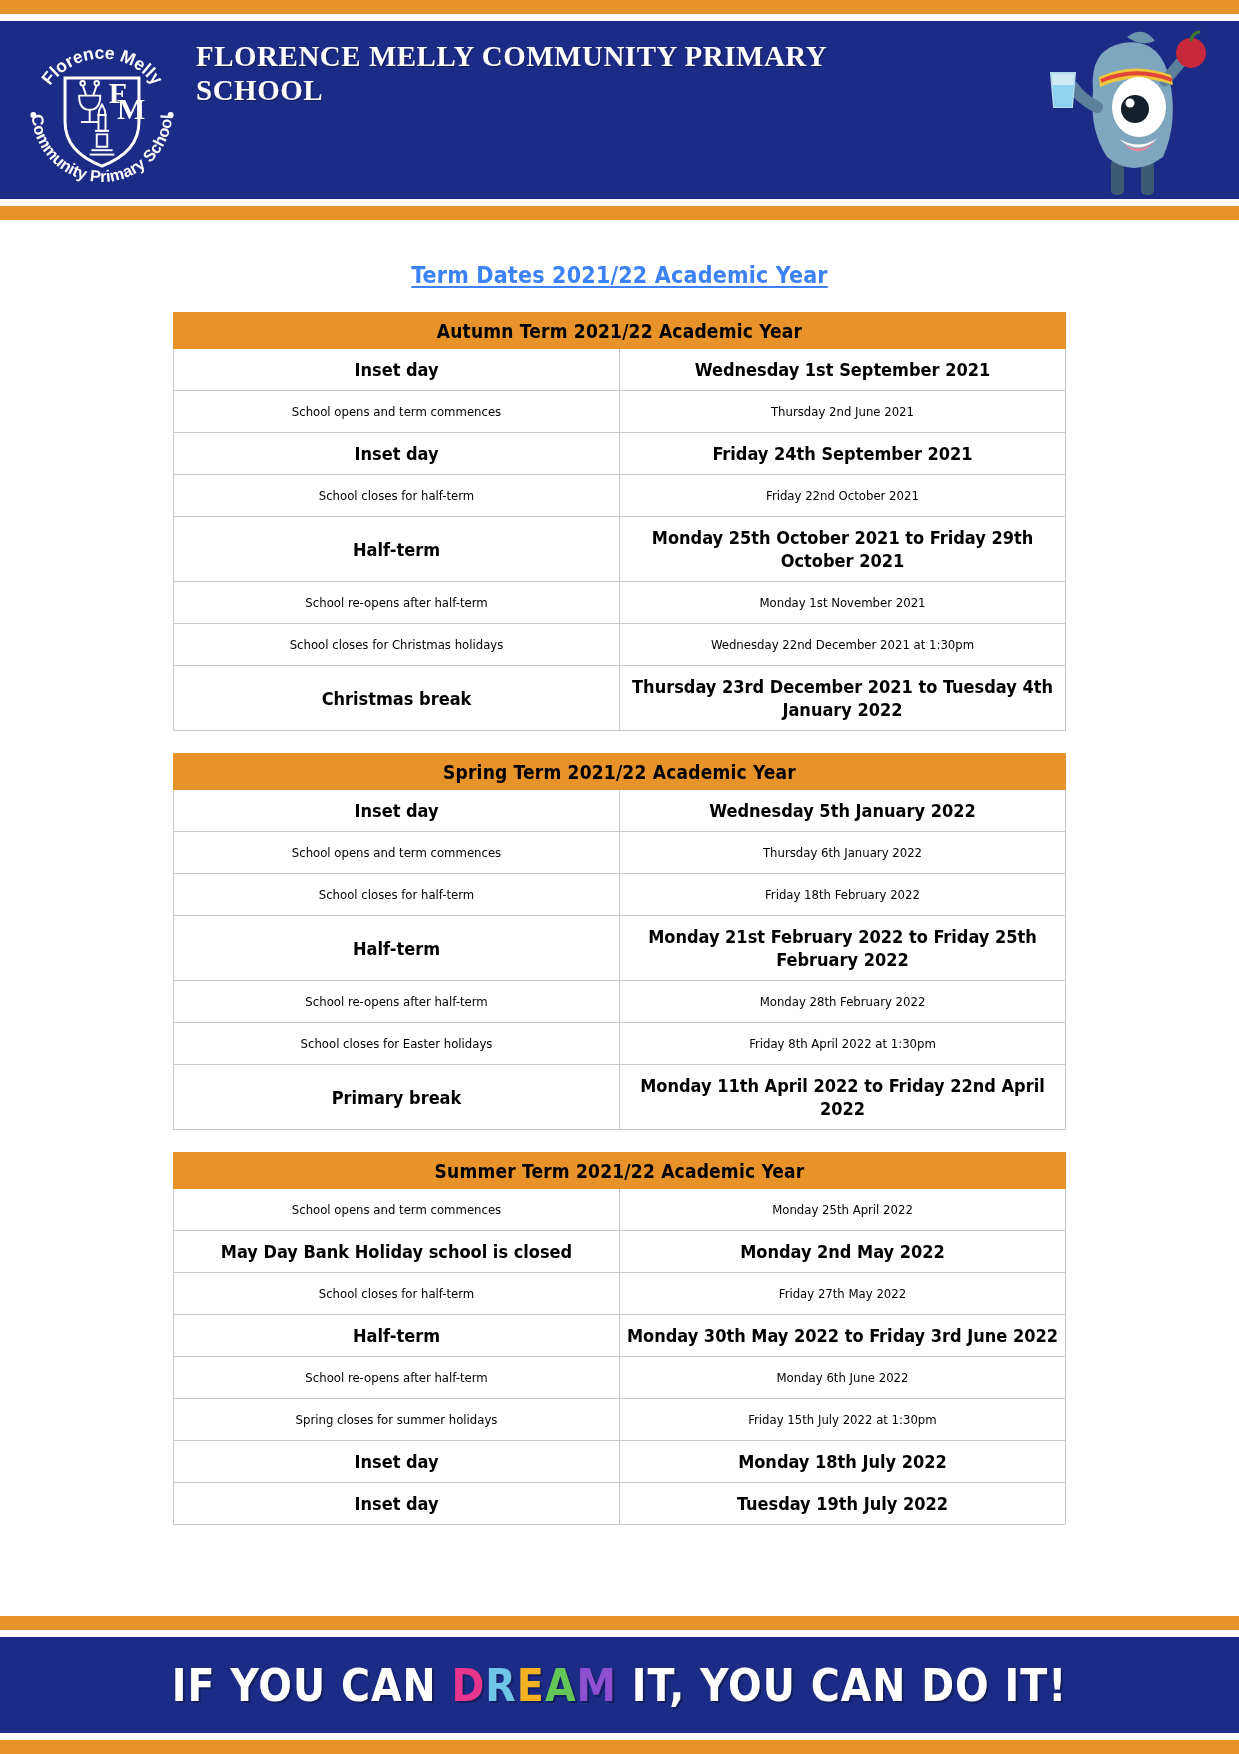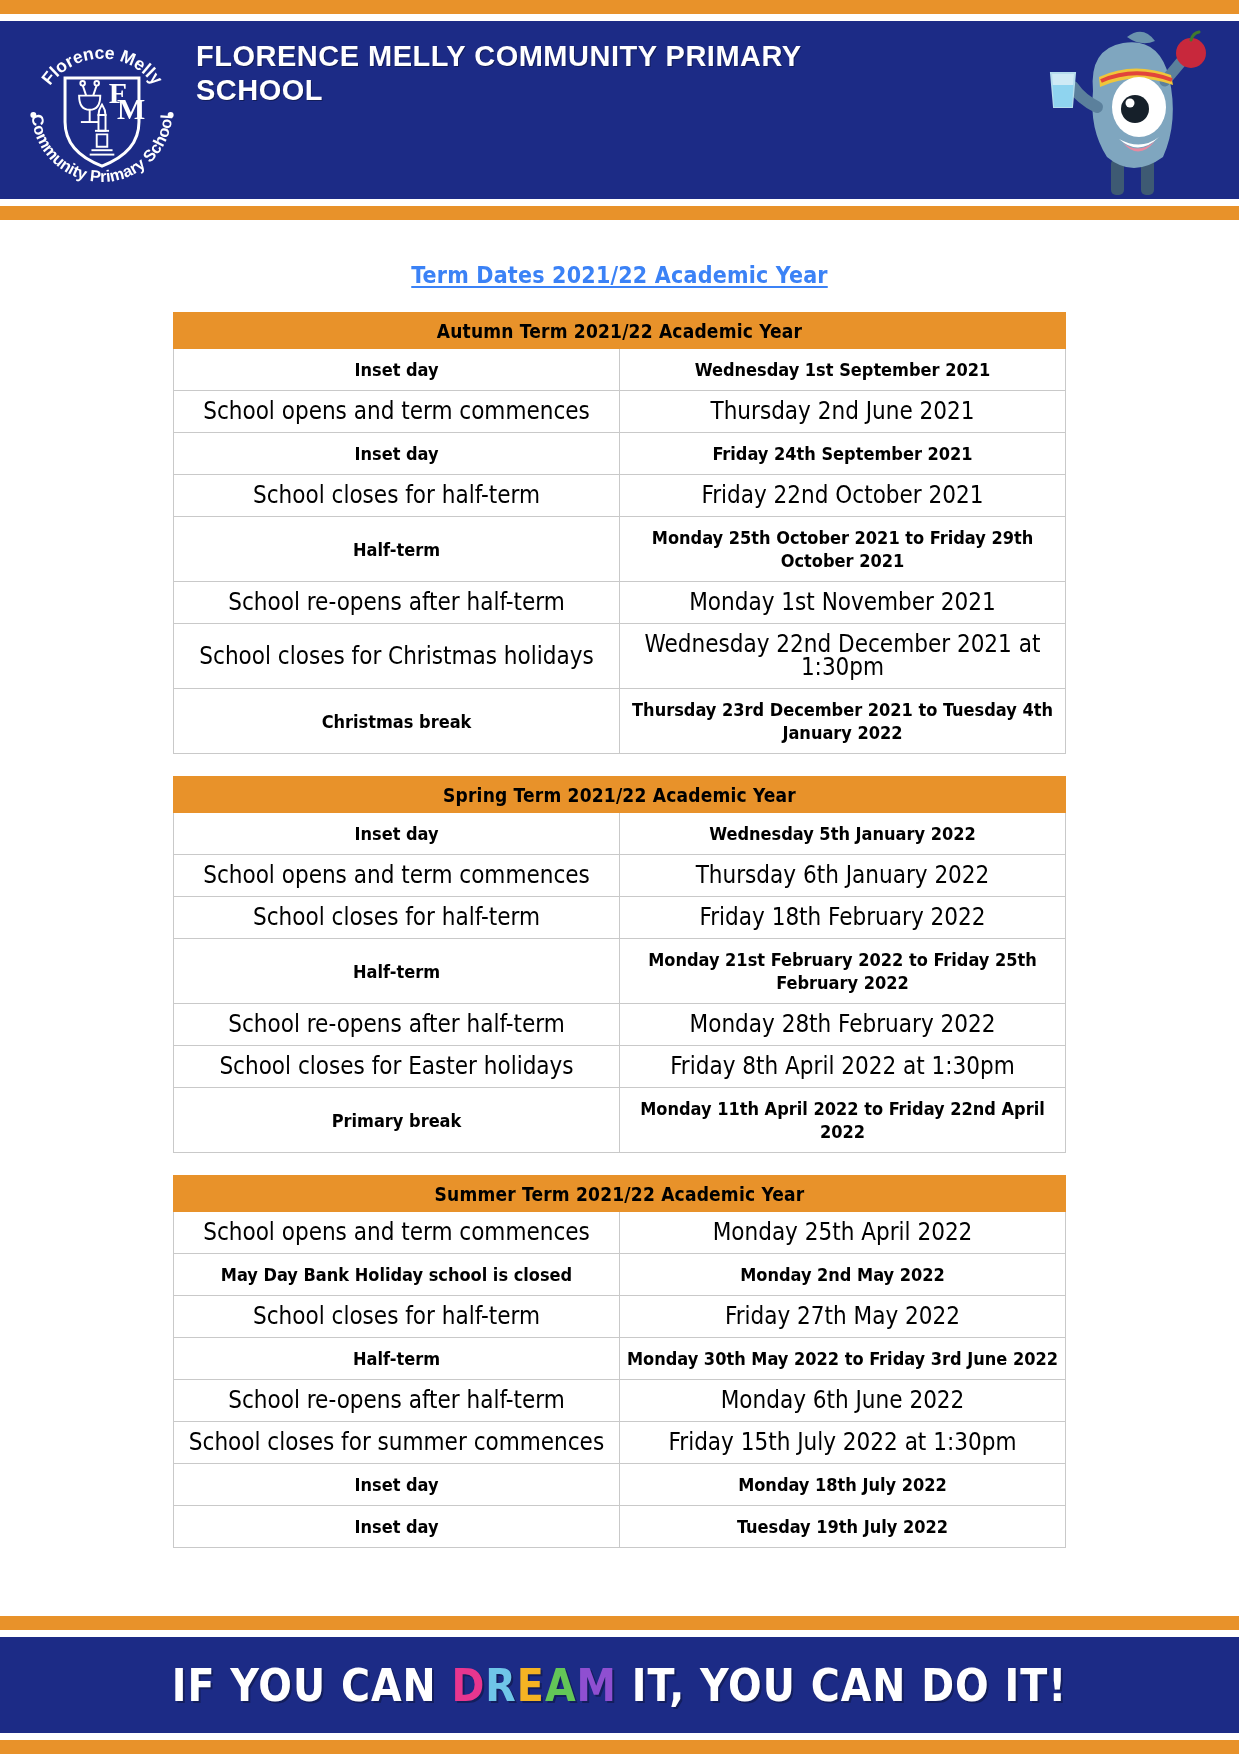--- a/index.html
+++ b/index.html
@@ -50,21 +50,21 @@
 
   .banner-text {
     position: absolute;
     left: 196px;
     top: 18px;
     width: 720px;
   }
 
   .bnr-line1 {
     color: #ffffff;
-    font-family: Liberation Sans, sans-serif;
+    font-family: Liberation Serif, serif;
     font-weight: bold;
     font-size: 29px;
     letter-spacing: 0.5px;
     line-height: 34px;
     text-shadow: 1px 1px 0 rgba(0,0,0,0.35);
   }
 
   .bnr-line2 {
     color: #ffffff;
     font-family: "DejaVu Sans Condensed", "Liberation Sans Narrow", "Liberation Sans", sans-serif;
@@ -124,21 +124,21 @@
     border: 1px solid #e8922a;
     letter-spacing: 0.2px;
   }
 
   table.term td {
     border: 1px solid #c9c9c9;
     text-align: center;
     vertical-align: middle;
     color: #000000;
     font-family: "DejaVu Sans Condensed", "Liberation Sans Narrow", "Liberation Sans", sans-serif;
-    font-size: 24px;
+    font-size: 13px;
     line-height: 23px;
     padding: 9px 6px;
   }
 
   table.term td.label { width: 305px; }
   table.term td.value { width: 588px; }
 
   table.term tr.bold td { font-weight: bold; font-size: 18px; }
 
   
@@ -364,21 +364,21 @@
               </tr>
               <tr class="bold">
                 <td class="label">Half-term</td>
                 <td class="value">Monday 30th May 2022 to Friday 3rd June 2022</td>
               </tr>
               <tr>
                 <td class="label">School re-opens after half-term</td>
                 <td class="value">Monday 6th June 2022</td>
               </tr>
               <tr>
-                <td class="label">School closes for summer commences</td>
+                <td class="label">Spring closes for summer holidays</td>
                 <td class="value">Friday 15th July 2022 at 1:30pm</td>
               </tr>
               <tr class="bold">
                 <td class="label">Inset day</td>
                 <td class="value">Monday 18th July 2022</td>
               </tr>
               <tr class="bold">
                 <td class="label">Inset day</td>
                 <td class="value">Tuesday 19th July 2022</td>
               </tr>

